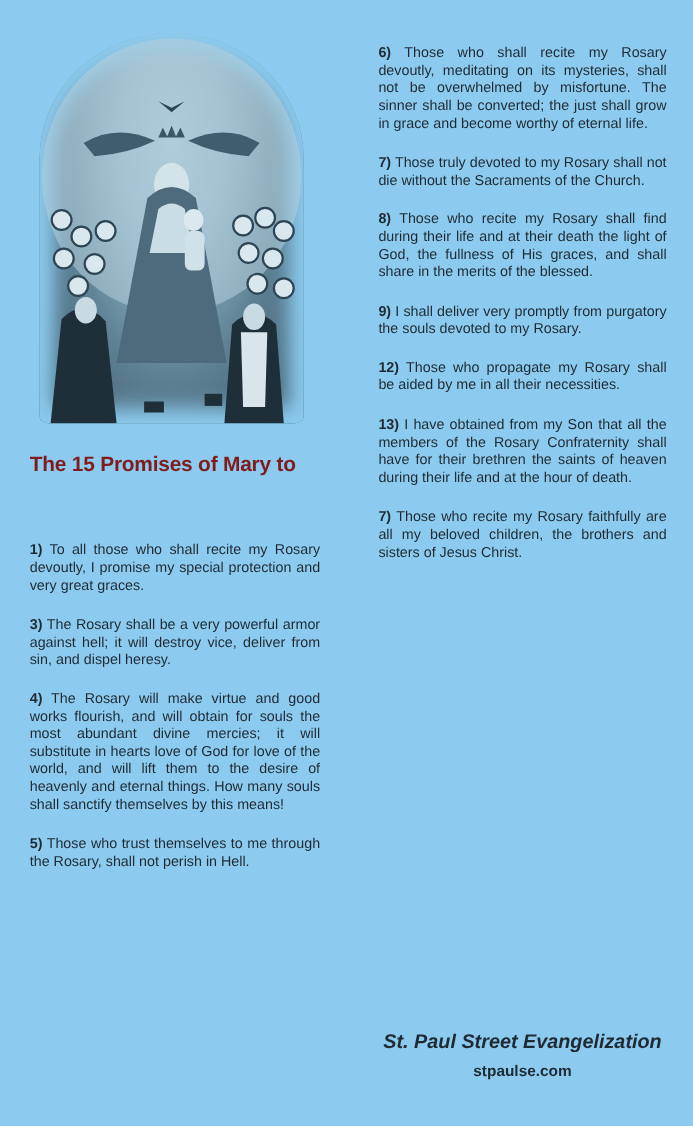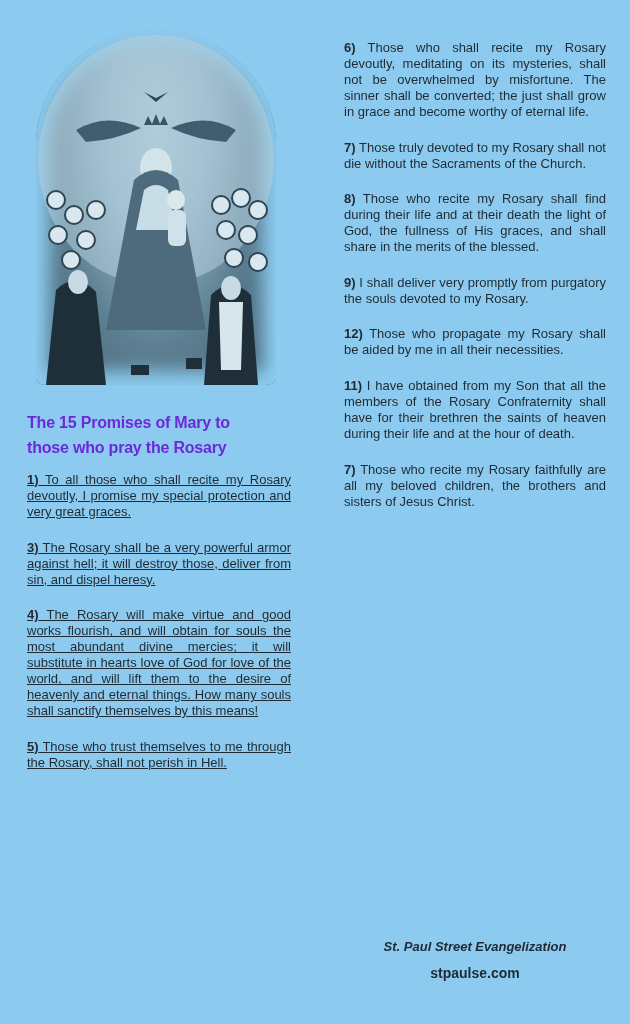--- a/index.html
+++ b/index.html
@@ -16,32 +16,32 @@
     position: absolute; left: 36px; top: 30px; width: 240px; height: 355px;
     border-radius: 50% 50% 10px 10px / 32% 32% 6px 6px;
     background:
       radial-gradient(ellipse at 50% 28%, #a9c8d8 0%, #8fb1c4 30%, #5d7f92 60%, #3d5a6a 100%);
     box-shadow: 0 0 18px 14px #8ccbef inset;
     overflow: hidden;
   }
   .painting svg { width: 100%; height: 100%; display: block; }
   .title {
     position: absolute; top: 410px; left: 0; width: 264px;
-    font-size: 16px; font-weight: bold; line-height: 25px; color: #6d28d9;
+    font-size: 19px; font-weight: bold; line-height: 25px; color: #7f1d1d;
     letter-spacing: -0.2px;
   }
   .promise {
     font-size: 13px; line-height: 16px; text-align: justify;
     margin: 0 0 19.6px 0; hyphens: manual;
   }
   .promise .num { font-weight: bold; }
-  .left-list { position: absolute; top: 472px; left: 0; width: 264px; text-decoration: underline; }
+  .left-list { position: absolute; top: 492px; left: 0; width: 264px; }
   .right-list { position: absolute; top: 40px; left: 0; width: 262px; }
   .footer { position: absolute; top: 935px; left: 0; width: 262px; text-align: center; }
-  .org { font-size: 13px; font-weight: bold; font-style: italic; line-height: 24px; white-space: nowrap; }
+  .org { font-size: 18px; font-weight: bold; font-style: italic; line-height: 24px; white-space: nowrap; }
   .site { font-size: 14px; font-weight: bold; line-height: 28px; }
 </style>
 </head>
 <body>
 
 <div class="painting">
   <svg viewBox="0 0 240 355" preserveAspectRatio="none">
     <ellipse cx="120" cy="130" rx="118" ry="125" fill="#b4cfdc" opacity="0.55"></ellipse>
 
     <path d="M108 62 L120 68 L132 62 L120 72 Z" fill="#2e4656"></path>
@@ -81,37 +81,36 @@
     <ellipse cx="195" cy="258" rx="10" ry="12" fill="#c8dbe4"></ellipse>
 
     <rect x="95" y="335" width="18" height="10" fill="#1e2f3a"></rect>
     <rect x="150" y="328" width="16" height="11" fill="#1e2f3a"></rect>
   </svg>
 </div>
 
 <div class="col-left">
   <div class="title">
     <div>The 15 Promises of Mary to</div>
-    <div>those who pray the Rosary</div>
   </div>
   <div class="left-list">
     <p class="promise"><span class="num">1)</span><span> To all those who shall recite my Rosary devoutly, I promise my spe­cial protection and very great graces.</span></p>
-    <p class="promise"><span class="num">3)</span><span> The Rosary shall be a very pow­erful armor against hell; it will de­stroy those, deliver from sin, and dispel heresy.</span></p>
+    <p class="promise"><span class="num">3)</span><span> The Rosary shall be a very pow­erful armor against hell; it will de­stroy vice, deliver from sin, and dispel heresy.</span></p>
     <p class="promise"><span class="num">4)</span><span> The Rosary will make virtue and good works flourish, and will obtain for souls the most abundant divine mercies; it will substitute in hearts love of God for love of the world, and will lift them to the desire of heavenly and eternal things. How many souls shall sanctify them­selves by this means!</span></p>
     <p class="promise"><span class="num">5)</span><span> Those who trust themselves to me through the Rosary, shall not perish in Hell.</span></p>
   </div>
 </div>
 
 <div class="col-right">
   <div class="right-list">
     <p class="promise"><span class="num">6)</span><span> Those who shall recite my Rosary devoutly, meditating on its myster­ies, shall not be overwhelmed by misfortune. The sinner shall be con­verted; the just shall grow in grace and become worthy of eternal life.</span></p>
     <p class="promise"><span class="num">7)</span><span> Those truly devoted to my Ro­sary shall not die without the Sac­raments of the Church.</span></p>
     <p class="promise"><span class="num">8)</span><span> Those who recite my Rosary shall find during their life and at their death the light of God, the fullness of His graces, and shall share in the merits of the blessed.</span></p>
     <p class="promise"><span class="num">9)</span><span> I shall deliver very promptly from purgatory the souls devoted to my Rosary.</span></p>
     <p class="promise"><span class="num">12)</span><span> Those who propagate my Ro­sary shall be aided by me in all their necessities.</span></p>
-    <p class="promise"><span class="num">11)</span><span> I have obtained from my Son that all the members of the Rosary Confraternity shall have for their brethren the saints of heaven during their life and at the hour of death.</span></p>
+    <p class="promise"><span class="num">13)</span><span> I have obtained from my Son that all the members of the Rosary Confraternity shall have for their brethren the saints of heaven during their life and at the hour of death.</span></p>
     <p class="promise"><span class="num">7)</span><span> Those who recite my Rosary faithfully are all my beloved chil­dren, the brothers and sisters of Jesus Christ.</span></p>
   </div>
   <div class="footer">
     <div class="org">St. Paul Street Evangelization</div>
     <div class="site">stpaulse.com</div>
   </div>
 </div>
 
 </body></html>

